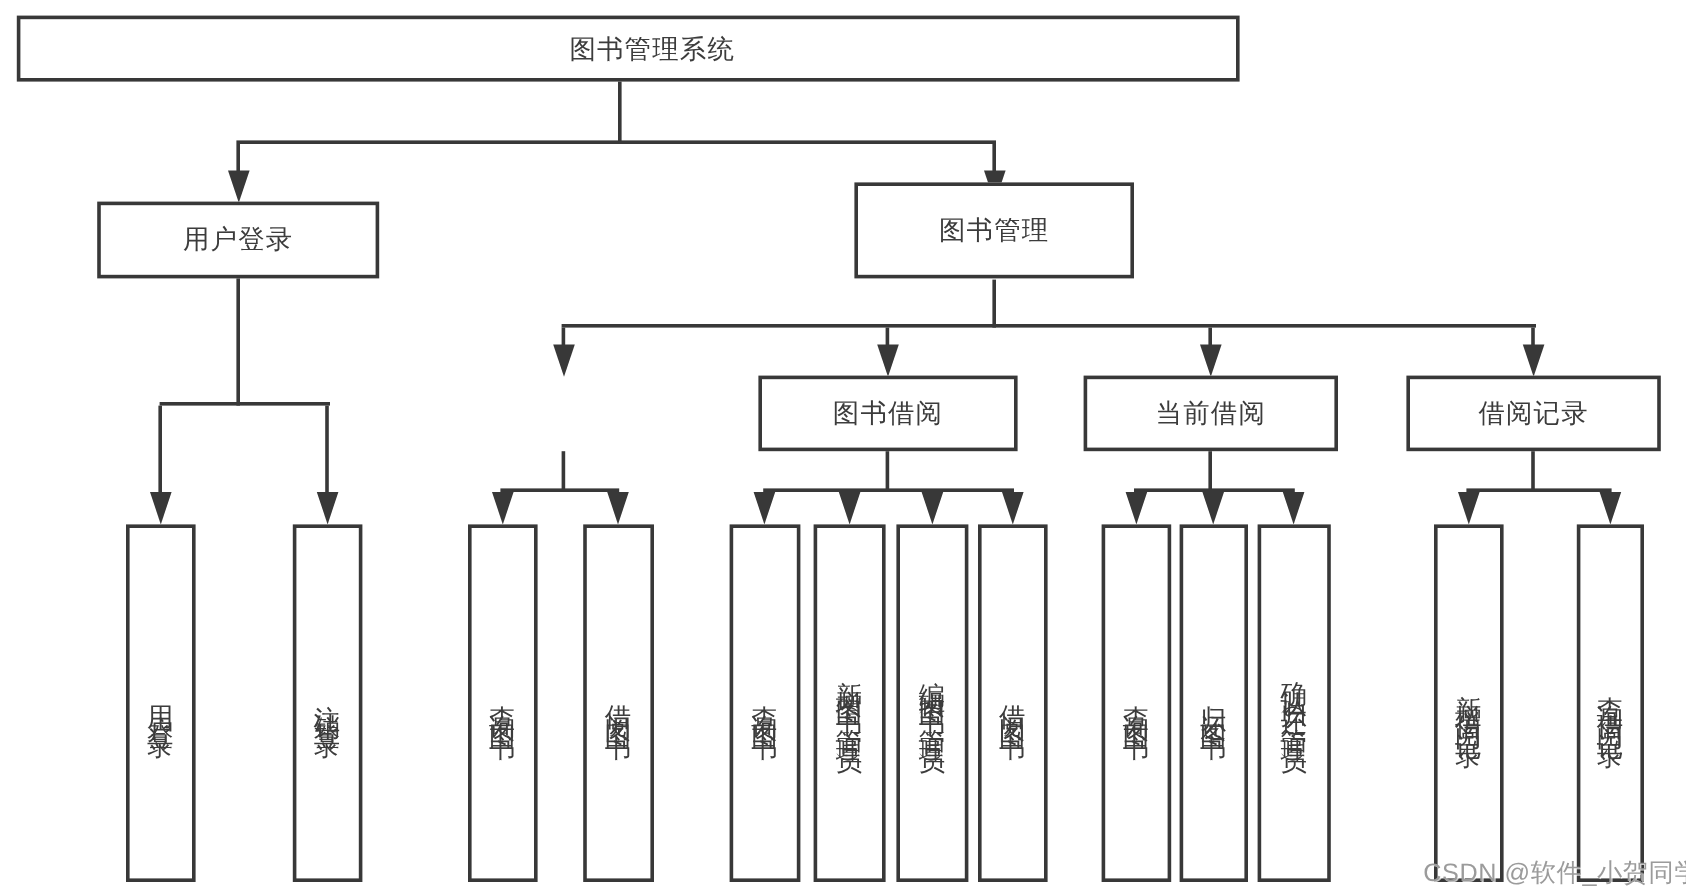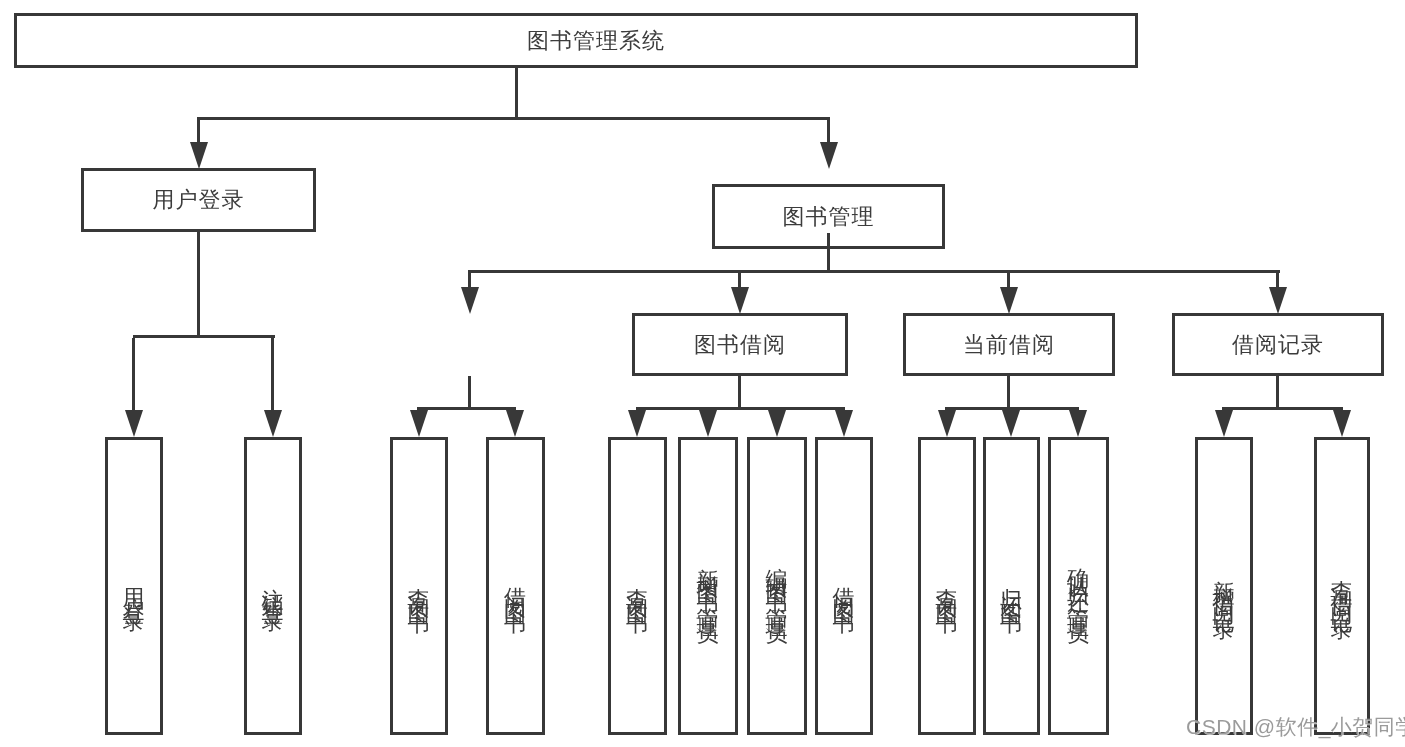--- a/index.html
+++ b/index.html
@@ -54,35 +54,35 @@
     letter-spacing:0.5px;
     z-index:10;
     white-space:nowrap;
   }
 </style>
 </head>
 <body>
 
 <div id="stage">
 
-  <div class="hbox" style="left:14px;top:13px;width:1124px;height:55px;padding-left:40px;">
+  <div class="hbox" style="left:14px;top:13px;width:1019px;height:55px;padding-left:40px;">
     <span>图书管理系统</span>
   </div>
 
   <div class="vline" style="left:515px;top:68px;height:52px;"></div>
   <div class="hline" style="left:197px;top:117px;width:633px;"></div>
   <div class="vline" style="left:197px;top:120px;height:24px;"></div>
   <div class="vline" style="left:827px;top:120px;height:24px;"></div>
   <div class="arrow" style="left:190px;top:142px;"></div>
   <div class="arrow" style="left:820px;top:142px;"></div>
 
   <div class="hbox" style="left:81px;top:168px;width:235px;height:64px;">
     <span>用户登录</span>
   </div>
-  <div class="hbox" style="left:712px;top:184px;width:233px;height:65px;">
+  <div class="hbox" style="left:712px;top:152px;width:233px;height:80px;">
     <span>图书管理</span>
   </div>
 
   <div class="vline" style="left:197px;top:232px;height:106px;"></div>
   <div class="hline" style="left:133px;top:335px;width:142px;"></div>
   <div class="vline" style="left:132px;top:338px;height:74px;"></div>
   <div class="vline" style="left:271px;top:338px;height:74px;"></div>
   <div class="arrow" style="left:125px;top:410px;"></div>
   <div class="arrow" style="left:264px;top:410px;"></div>
 

